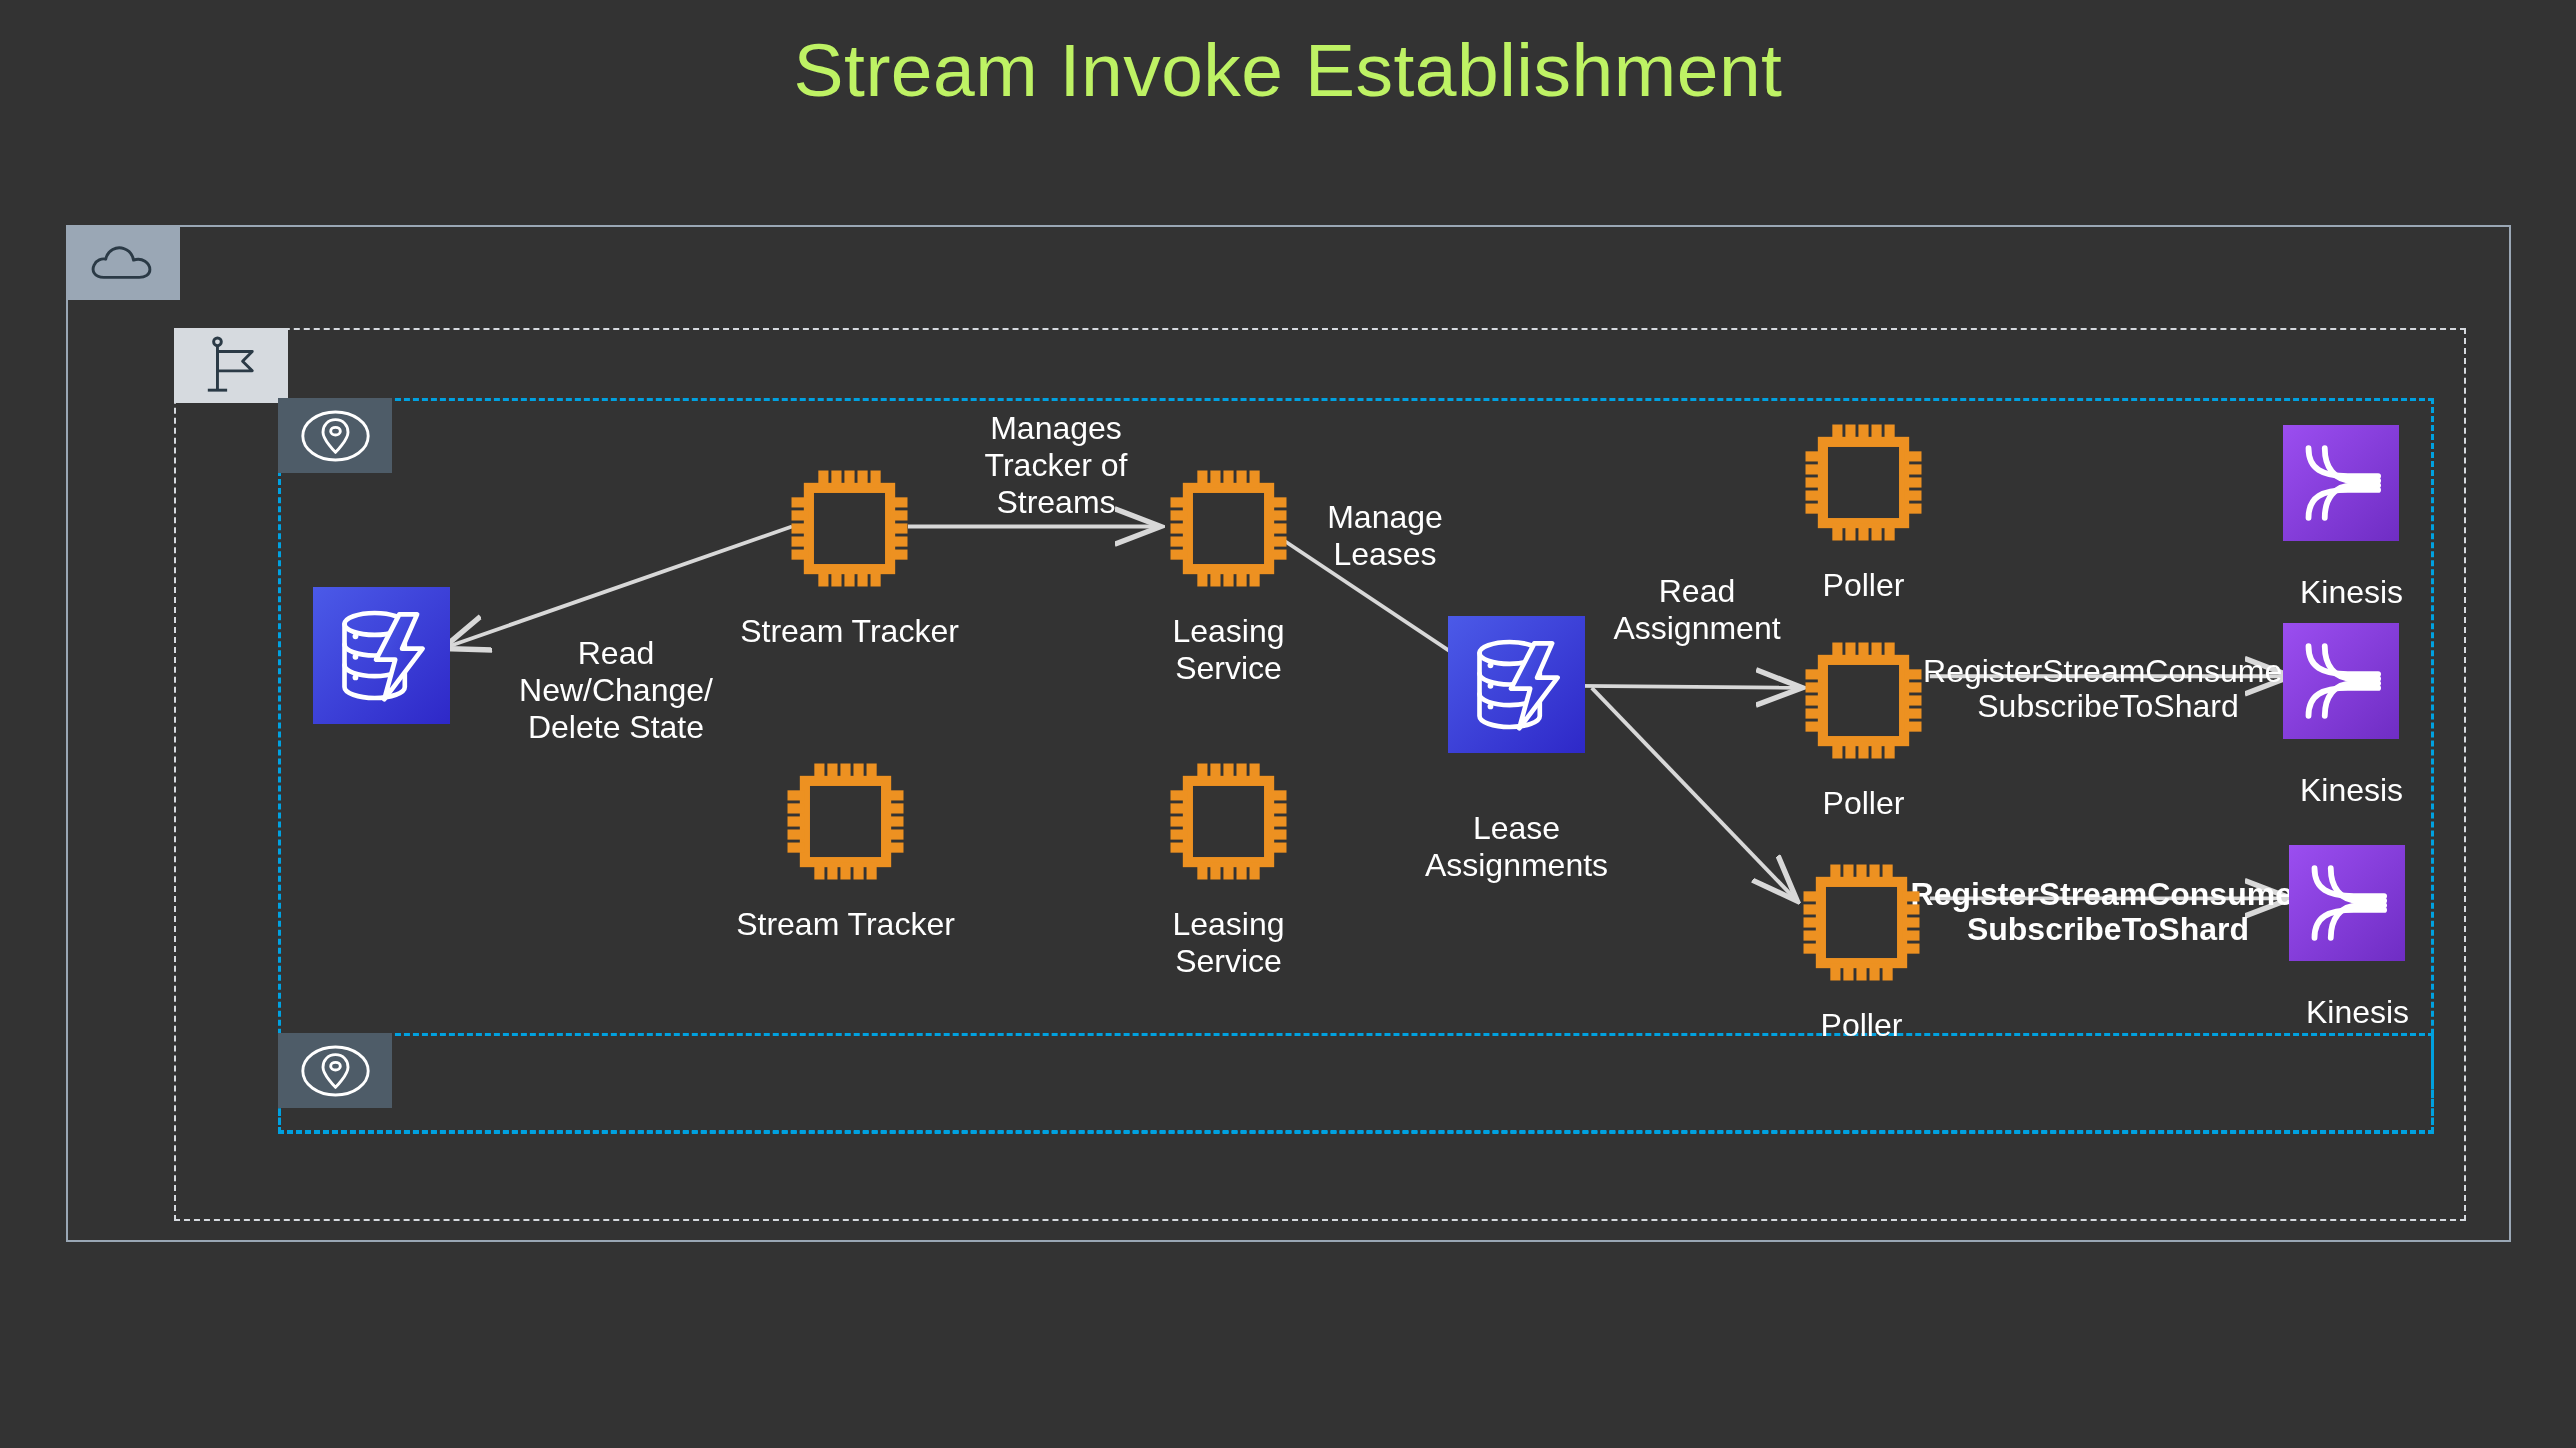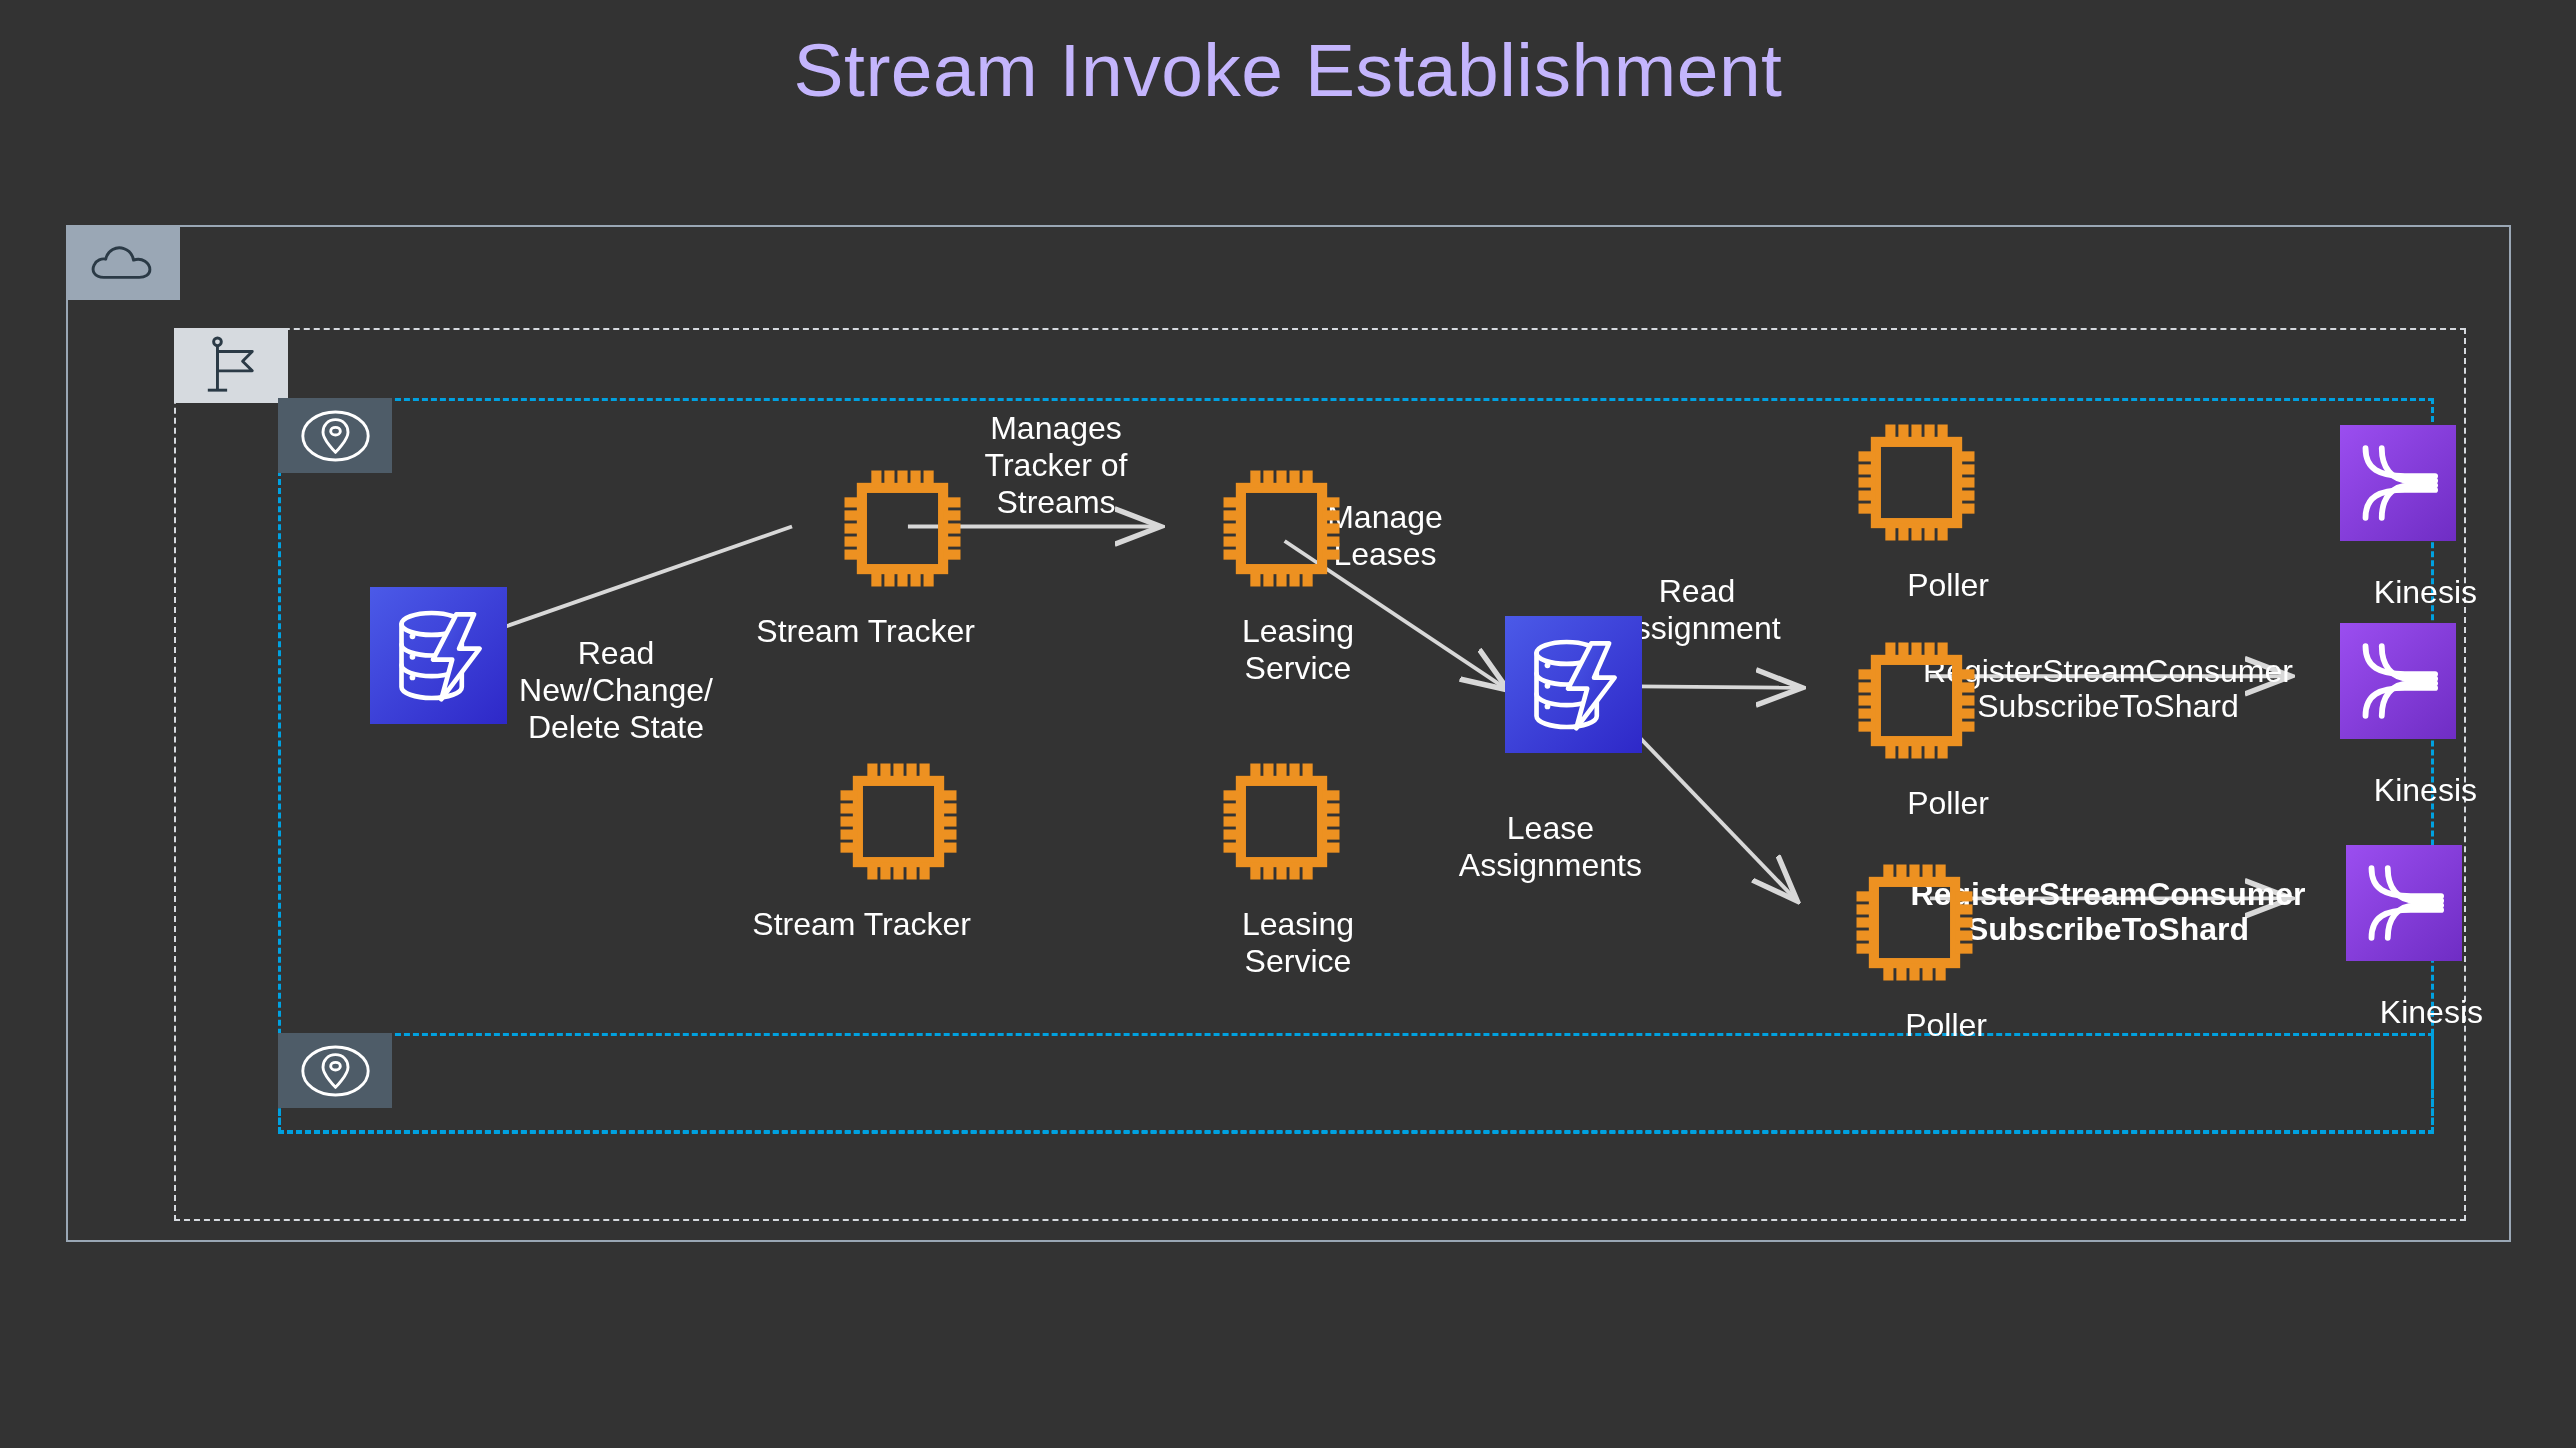--- a/index.html
+++ b/index.html
@@ -25,21 +25,21 @@
 
   
   #page-title {
     position: absolute;
     left: 0;
     top: 29px;
     width: 2576px;
     text-align: center;
     font-size: 75px;
     font-weight: 400;
-    color: #c4b5fd;
+    color: #bef264;
     letter-spacing: 0.5px;
     line-height: 1.1;
   }
 
   
   .group-box { position: absolute; box-sizing: border-box; }
 
   #aws-cloud-box {
     left: 66px; top: 225px;
     width: 2445px; height: 1017px;
@@ -88,21 +88,21 @@
   #aws-cloud-label { left: 66px; top: 225px; }
   #region-label    { left: 174px; top: 328px; }
   #az1-label       { left: 278px; top: 398px; }
   #az2-label       { left: 278px; top: 1033px; }
 
   
   .node {
     position: absolute;
     display: flex;
     flex-direction: column;
-    align-items: flex-end;
+    align-items: center;
     width: 251px;
     margin-left: -126px;
   }
   .node-label {
     margin-top: 11.6px;
     font-size: 32px;
     line-height: 1.16;
     color: #ffffff;
     text-align: center;
     white-space: pre-line;

